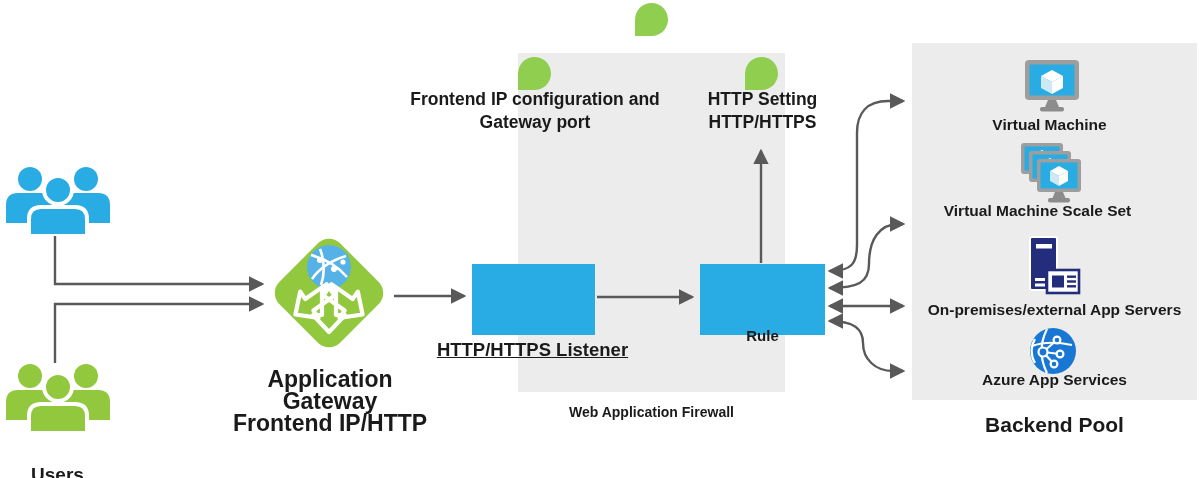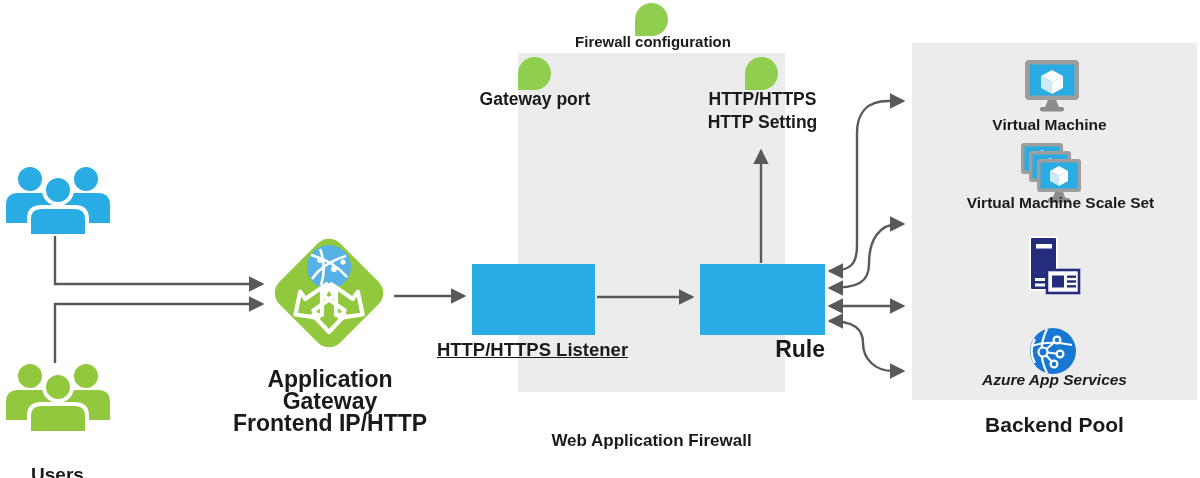--- a/index.html
+++ b/index.html
@@ -158,36 +158,37 @@
     </svg>
   </div>
 
   <div class="lbl" style="left:0px;top:464px;width:115px;font-size:19px;">Users</div>
 
   <div class="lbl" style="left:227px;top:368px;width:206px;font-size:23px;line-height:22px;">
     <div>Application Gateway</div>
     <div>Frontend IP/HTTP</div>
   </div>
 
-  <div class="lbl" style="left:553px;top:33px;width:200px;font-size:15px;">Firewall configuration</div>
 
   <div class="lbl" style="left:385px;top:88px;width:300px;font-size:17.5px;line-height:23px;">
+    <div>Frontend IP configuration and</div>
     <div>Gateway port</div>
   </div>
 
   <div class="lbl" style="left:690px;top:88px;width:145px;font-size:17.5px;line-height:23px;">
+    <div>HTTP Setting</div>
     <div>HTTP/HTTPS</div>
-    <div>HTTP Setting</div>
   </div>
 
   <div class="lbl" style="left:425px;top:339px;width:215px;font-size:18.5px;text-decoration:underline;">HTTP/HTTPS Listener</div>
 
-  <div class="lbl" style="left:700px;top:336px;width:125px;font-size:23px;text-align:right;">Rule</div>
+  <div class="lbl" style="left:700px;top:327px;width:125px;font-size:15px;">Rule</div>
 
-  <div class="lbl" style="left:518px;top:404px;width:267px;font-size:17px;margin-top:27px;">Web Application Firewall</div>
+  <div class="lbl" style="left:518px;top:404px;width:267px;font-size:14px;">Web Application Firewall</div>
 
   <div class="lbl" style="left:912px;top:116px;width:275px;font-size:15.5px;">Virtual Machine</div>
-  <div class="lbl" style="left:912px;top:194px;width:251px;font-size:15.5px;padding-left:23px;">Virtual Machine Scale Set</div>
-  <div class="lbl" style="left:912px;top:371px;width:285px;font-size:15.5px;font-style:italic;">Azure App Services</div>
+  <div class="lbl" style="left:912px;top:202px;width:251px;font-size:15.5px;">Virtual Machine Scale Set</div>
+  <div class="lbl" style="left:912px;top:301px;width:285px;font-size:15.5px;">On-premises/external App Servers</div>
+  <div class="lbl" style="left:912px;top:371px;width:285px;font-size:15.5px;">Azure App Services</div>
 
   <div class="lbl" style="left:912px;top:413px;width:285px;font-size:21px;">Backend Pool</div>
 
 </div>
 
 </body></html>

